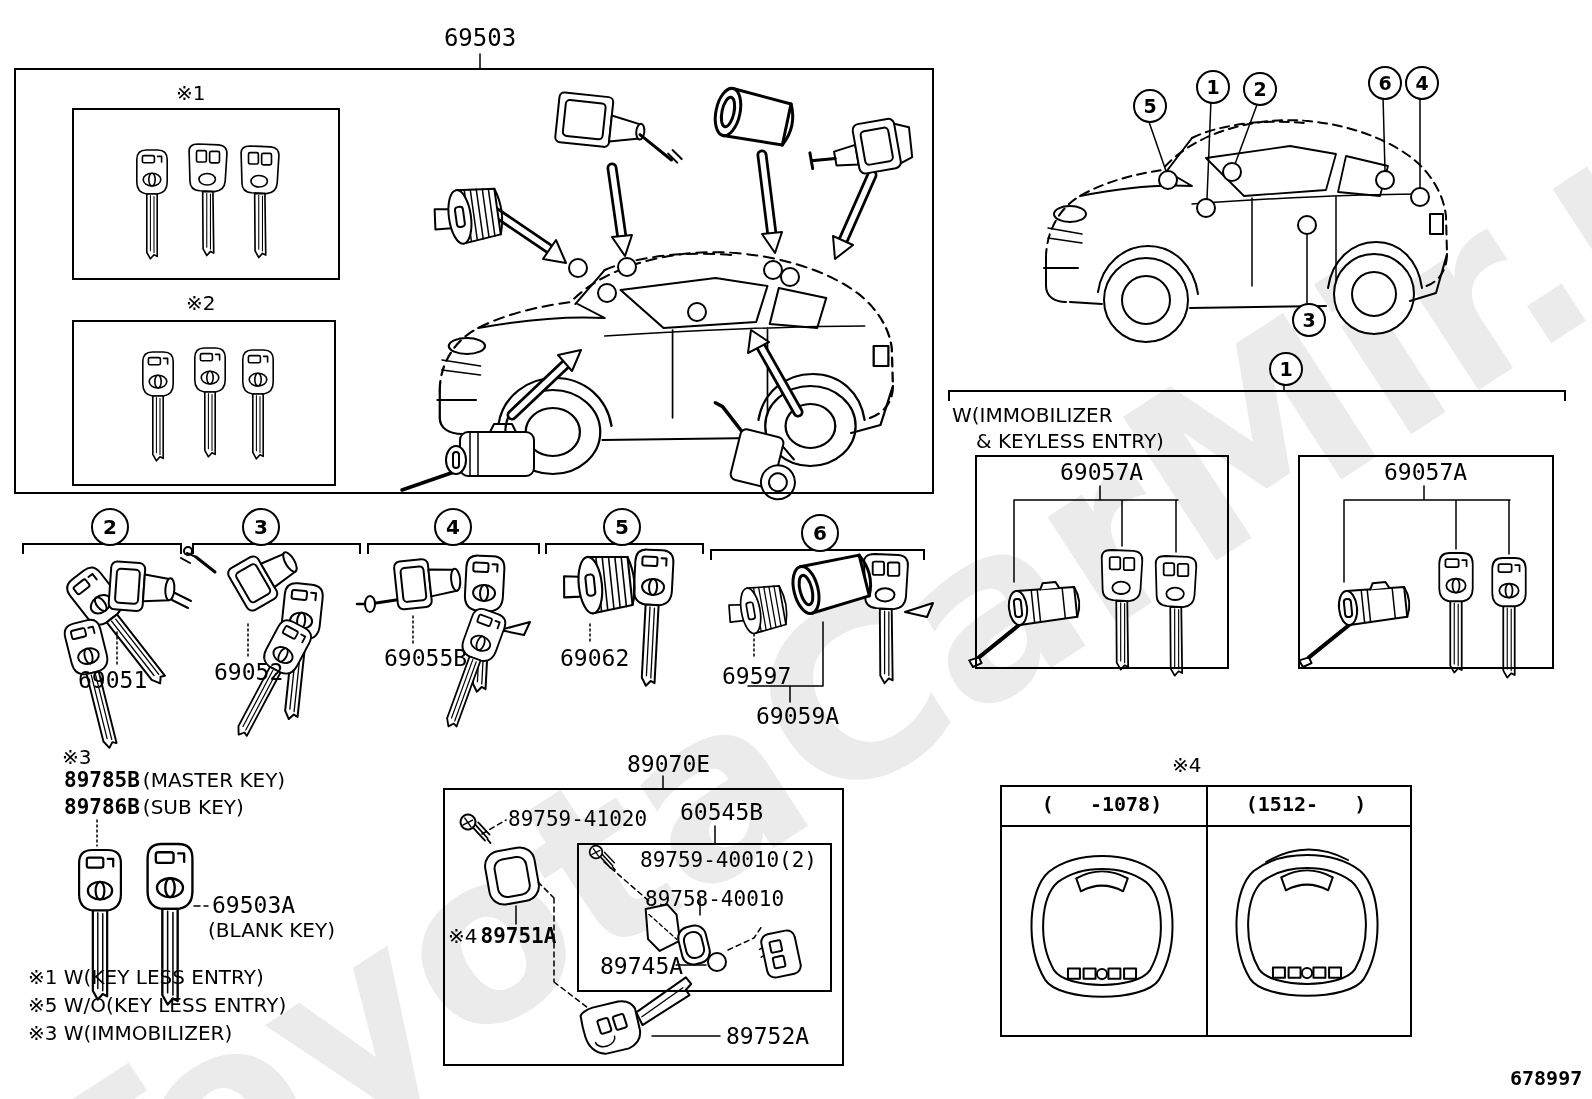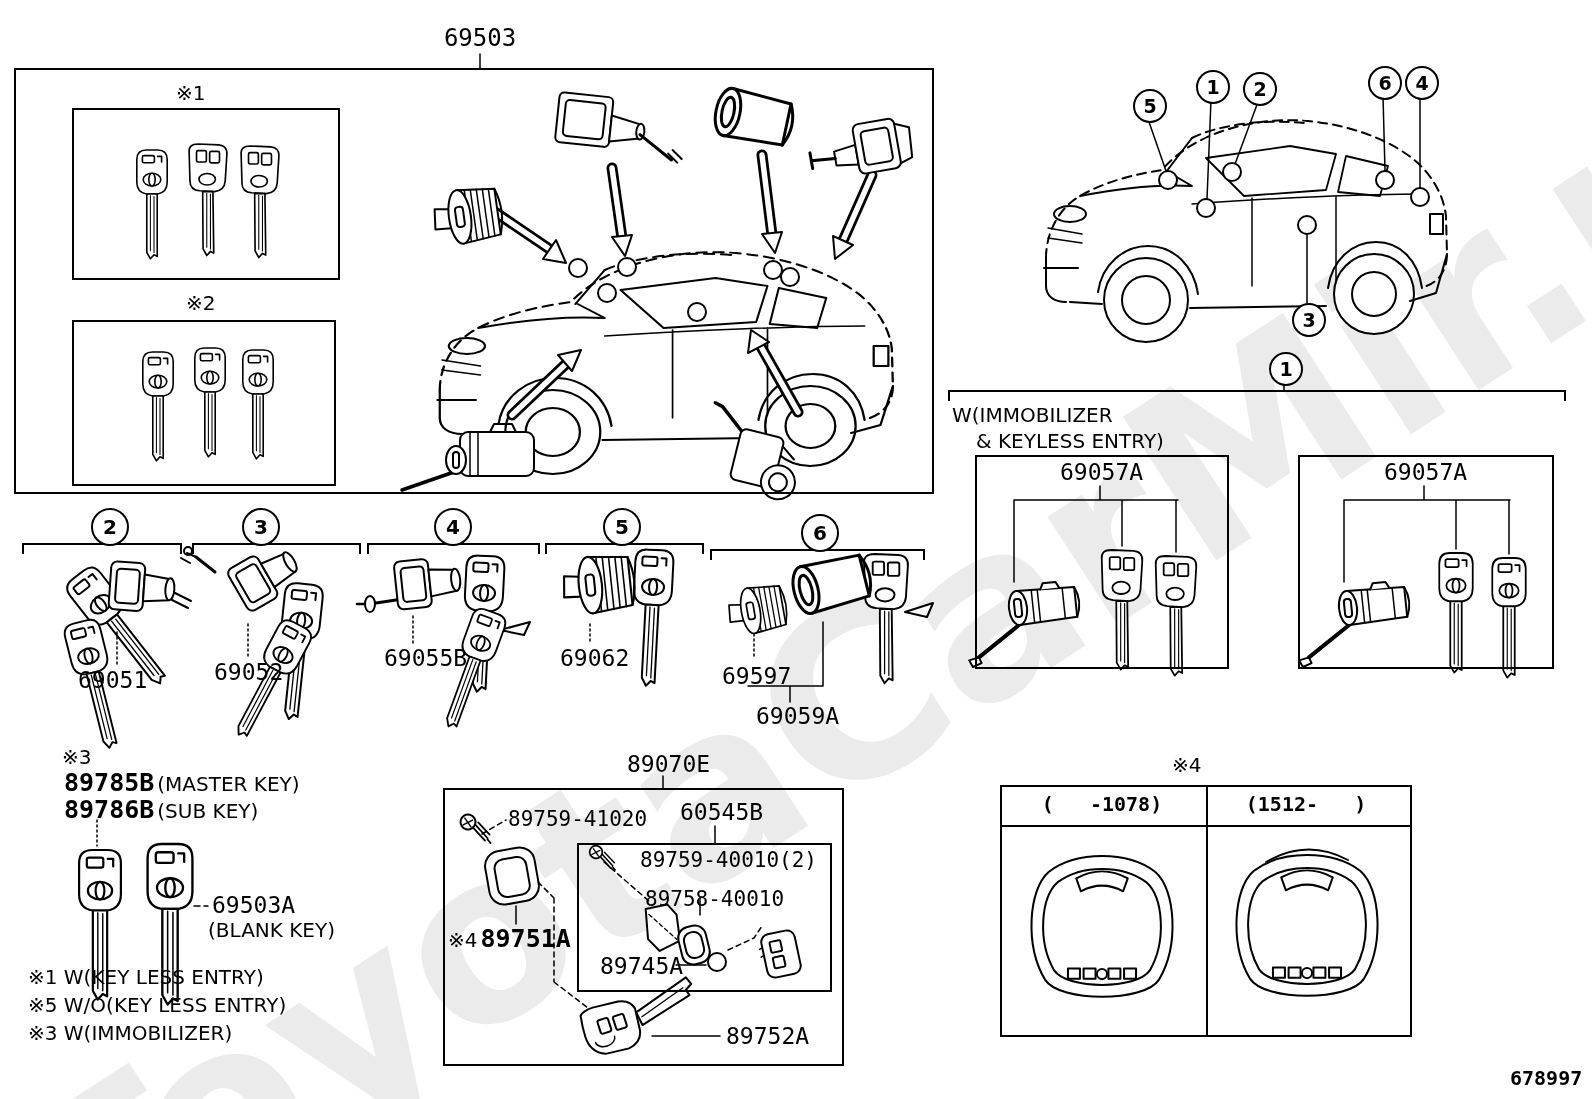--- a/index.html
+++ b/index.html
@@ -6,21 +6,21 @@
   #canvas{position:relative;width:1592px;height:1099px;background:#fff;overflow:hidden;
           font-family:"DejaVu Sans",sans-serif;color:#000;}
   .box{position:absolute;border:2.5px solid #000;}
   .box-thin{position:absolute;border:2px solid #000;}
   .pn{position:absolute;font-family:"DejaVu Sans Mono",monospace;font-weight:normal;
       font-size:23px;white-space:nowrap;line-height:1.05;}
   .pn21{font-size:21px;}
   .note{position:absolute;font-family:"DejaVu Sans",sans-serif;font-size:20px;
         white-space:nowrap;line-height:1.1;}
   .keyline{position:absolute;display:flex;align-items:baseline;gap:3px;white-space:nowrap;}
-  .keyline .num{font-family:"DejaVu Sans Mono",monospace;font-weight:bold;font-size:25px;}
+  .keyline .num{font-family:"DejaVu Sans Mono",monospace;font-weight:bold;font-size:21px;}
   .keyline .sfx{font-family:"DejaVu Sans",sans-serif;font-size:20px;}
   .co{position:absolute;width:34px;height:34px;border:2.5px solid #000;border-radius:50%;
       display:flex;align-items:center;justify-content:center;background:#fff;
       font-family:"DejaVu Sans",sans-serif;font-weight:bold;font-size:20px;}
   .co-sm{width:30px;height:30px;font-size:19px;border-width:2.5px;}
   .bracket{position:absolute;height:9px;border-top:2.5px solid #000;
            border-left:2.5px solid #000;border-right:2.5px solid #000;}
   .hdrcell{position:absolute;text-align:center;font-family:"DejaVu Sans Mono",monospace;
            font-weight:bold;font-size:20px;white-space:pre;}
   #watermark{position:absolute;left:-30px;top:1110px;transform:rotate(-33deg);

